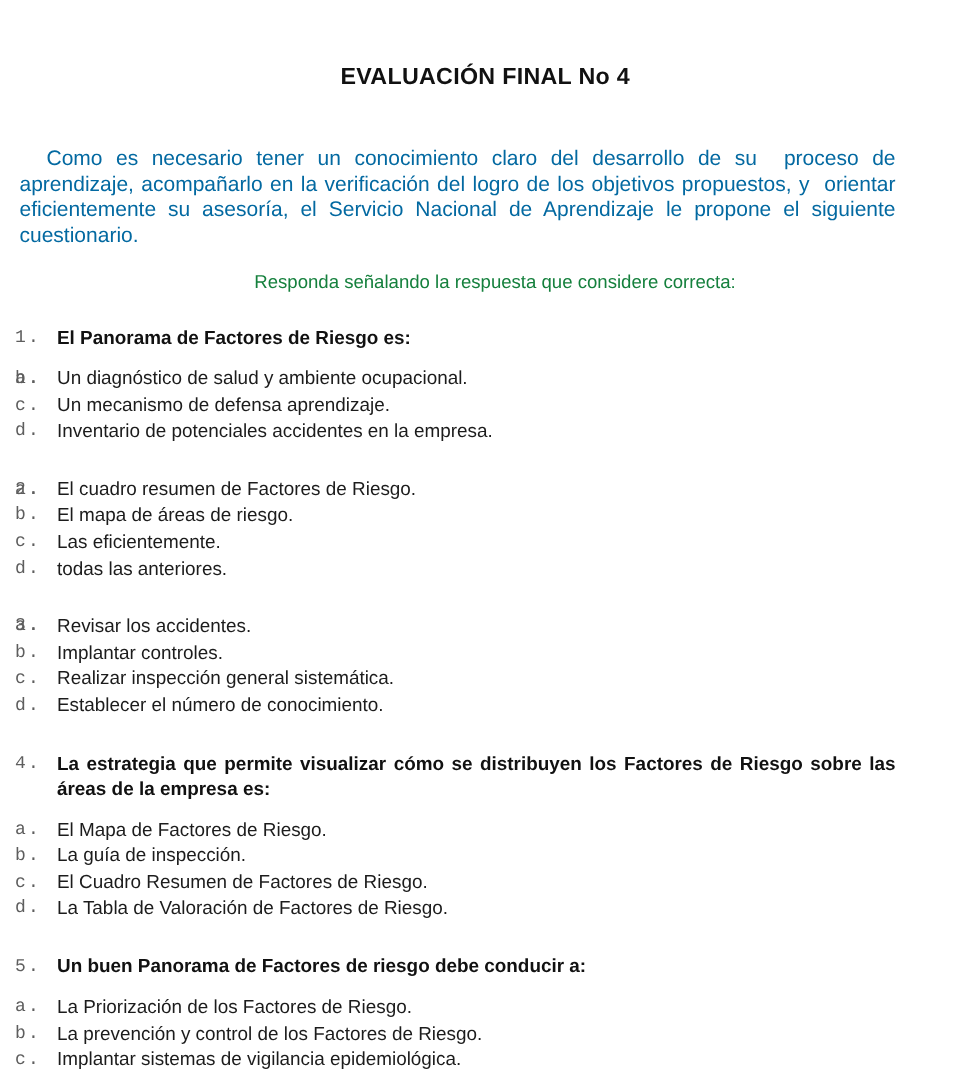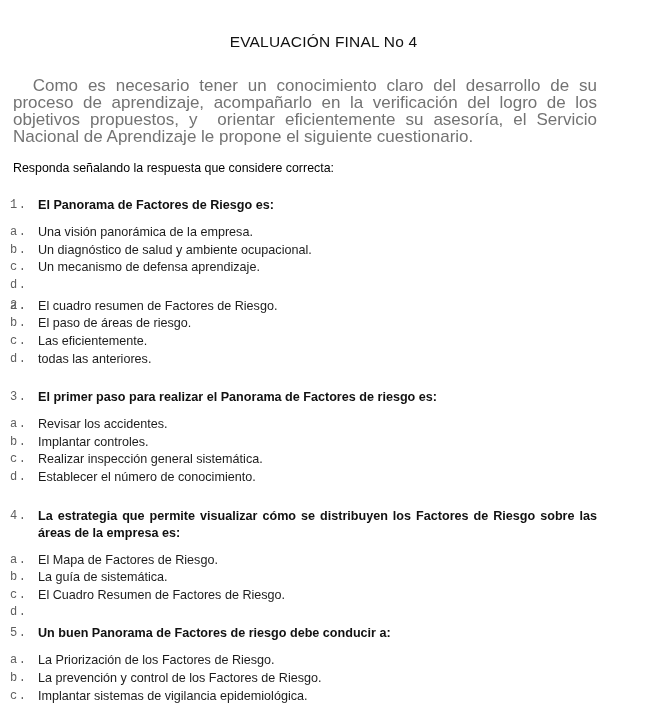--- a/index.html
+++ b/index.html
@@ -21,46 +21,47 @@
     width: 647px;
     height: 714px;
     box-sizing: border-box;
     padding: 0;
   }
 
   
   .doc-title {
     text-align: center;
     font-size: 15.5px;
-    font-weight: normal;
+    font-weight: bold;
     letter-spacing: 0.2px;
-    margin: 6px;
+    margin: 16px;
     padding-top: 27px;
     color: #111;
   }
 
   
   .intro {
     margin: 0;
     padding: 20px 50px 0 13px;
-    font-size: 17px;
+    font-size: 14px;
     line-height: 17px;
     text-align: justify;
     text-justify: inter-word;
-    color: #737373;
+    color: #0369a1;
     white-space: pre-wrap;
   }
 
   
   .instruction {
     margin: 0;
     padding: 15px 0 0 13px;
     font-size: 12.4px;
     line-height: 16px;
-    color: #000000;
+    color: #15803d;
+    text-align: center;
   }
 
   
   .questions {
     margin: 0;
     padding: 0;
     list-style: none;
   }
   .question-block {
     margin: 0;
@@ -121,51 +122,51 @@
   <h1 class="doc-title">EVALUACIÓN FINAL No 4</h1>
 
   <p class="intro">  Como es necesario tener un conocimiento claro del desarrollo de su  proceso de aprendizaje, acompañarlo en la verificación del logro de los objetivos propuestos, y  orientar eficientemente su asesoría, el Servicio Nacional de Aprendizaje le propone el siguiente cuestionario.</p>
 
   <p class="instruction">Responda señalando la respuesta que considere correcta:</p>
 
   <ol class="questions" id="questions-list">
       <li class="question-block">
         <div class="q-head single-line"><span class="q-num">1.</span><span>El Panorama de Factores de Riesgo es:</span></div>
         <ul class="options">
-          <li class="option"><span class="opt-letter">a.</span><span>Una visión panorámica de la empresa.</span></li>
+          <li class="option"><span class="opt-letter">a.</span></li>
           <li class="option"><span class="opt-letter">b.</span><span>Un diagnóstico de salud y ambiente ocupacional.</span></li>
           <li class="option"><span class="opt-letter">c.</span><span>Un mecanismo de defensa aprendizaje.</span></li>
-          <li class="option"><span class="opt-letter">d.</span></li>
+          <li class="option"><span class="opt-letter">d.</span><span>Inventario de potenciales accidentes en la empresa.</span></li>
         </ul>
       </li>
       <li class="question-block">
         <div class="q-head single-line"><span class="q-num">2.</span></div>
         <ul class="options">
           <li class="option"><span class="opt-letter">a.</span><span>El cuadro resumen de Factores de Riesgo.</span></li>
-          <li class="option"><span class="opt-letter">b.</span><span>El paso de áreas de riesgo.</span></li>
+          <li class="option"><span class="opt-letter">b.</span><span>El mapa de áreas de riesgo.</span></li>
           <li class="option"><span class="opt-letter">c.</span><span>Las eficientemente.</span></li>
           <li class="option"><span class="opt-letter">d.</span><span>todas las anteriores.</span></li>
         </ul>
       </li>
       <li class="question-block">
-        <div class="q-head single-line"><span class="q-num">3.</span><span>El primer paso para realizar el Panorama de Factores de riesgo es:</span></div>
+        <div class="q-head single-line"><span class="q-num">3.</span></div>
         <ul class="options">
           <li class="option"><span class="opt-letter">a.</span><span>Revisar los accidentes.</span></li>
           <li class="option"><span class="opt-letter">b.</span><span>Implantar controles.</span></li>
           <li class="option"><span class="opt-letter">c.</span><span>Realizar inspección general sistemática.</span></li>
           <li class="option"><span class="opt-letter">d.</span><span>Establecer el número de conocimiento.</span></li>
         </ul>
       </li>
       <li class="question-block">
         <div class="q-head"><span class="q-num">4.</span><span>La estrategia que permite visualizar cómo se distribuyen los Factores de Riesgo sobre las áreas de la empresa es:</span></div>
         <ul class="options">
           <li class="option"><span class="opt-letter">a.</span><span>El Mapa de Factores de Riesgo.</span></li>
-          <li class="option"><span class="opt-letter">b.</span><span>La guía de sistemática.</span></li>
+          <li class="option"><span class="opt-letter">b.</span><span>La guía de inspección.</span></li>
           <li class="option"><span class="opt-letter">c.</span><span>El Cuadro Resumen de Factores de Riesgo.</span></li>
-          <li class="option"><span class="opt-letter">d.</span></li>
+          <li class="option"><span class="opt-letter">d.</span><span>La Tabla de Valoración de Factores de Riesgo.</span></li>
         </ul>
       </li>
       <li class="question-block">
         <div class="q-head single-line"><span class="q-num">5.</span><span>Un buen Panorama de Factores de riesgo debe conducir a:</span></div>
         <ul class="options">
           <li class="option"><span class="opt-letter">a.</span><span>La Priorización de los Factores de Riesgo.</span></li>
           <li class="option"><span class="opt-letter">b.</span><span>La prevención y control de los Factores de Riesgo.</span></li>
           <li class="option"><span class="opt-letter">c.</span><span>Implantar sistemas de vigilancia epidemiológica.</span></li>
         </ul>
       </li>

